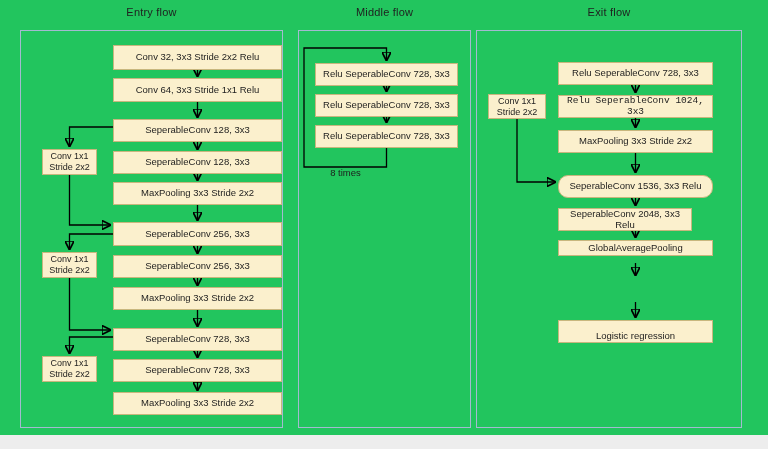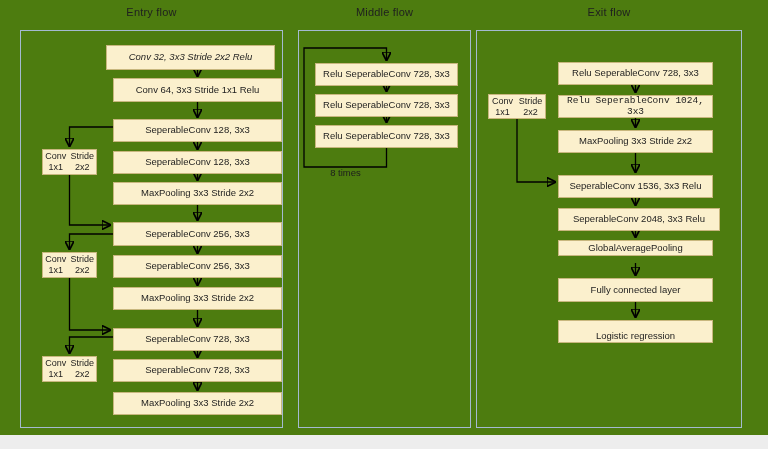--- a/index.html
+++ b/index.html
@@ -1,34 +1,34 @@
 <!DOCTYPE html>
 <html><head>
 <meta charset="utf-8">
 <style>
   html,body{margin:0;padding:0;background:#ffffff;}
   .canvas{
-    position:relative;width:768px;height:449px;background:#4d7c0f;
+    position:relative;width:768px;height:449px;background:#22c55e;
     font-family:"Liberation Sans",sans-serif;overflow:hidden;
   }
   .hdr{
     position:absolute;top:6px;font-size:11px;color:#1f1f1f;
     text-align:center;letter-spacing:.2px;
   }
   .panel{
     position:absolute;top:30px;height:398px;
     border:1.5px solid #a4bad0;background:transparent;box-sizing:border-box;
   }
   .node{
     position:absolute;background:#fbf0cd;border:1px solid #c8b77e;
     display:flex;align-items:center;justify-content:center;
     font-size:9.5px;color:#1d1d1d;text-align:center;line-height:1.15;
     box-sizing:border-box;
   }
-  .side{font-size:9px;flex-direction:row;line-height:11px;}
+  .side{font-size:9px;flex-direction:column;line-height:11px;}
   .arrows{position:absolute;left:0;top:0;pointer-events:none;}
   .arrows path{fill:none;stroke:#000000;stroke-width:1.3;}
   .loop-label{position:absolute;left:318px;top:167px;width:55px;
     font-size:9.5px;color:#1d1d1d;text-align:center;}
   .bottom-strip{position:absolute;left:0;top:435px;width:768px;height:14px;background:#ededed;}
 </style>
 </head>
 <body>
 
 <div class="canvas">
@@ -73,21 +73,21 @@
     <path d="M635.5,118 V128" marker-end="url(#ah)"></path>
     <path d="M635.5,153 V173" marker-end="url(#ah)"></path>
     <path d="M635.5,198 V206" marker-end="url(#ah)"></path>
     <path d="M635.5,231 V238" marker-end="url(#ah)"></path>
     <path d="M635.5,263 V276" marker-end="url(#ah)"></path>
     <path d="M635.5,302 V318" marker-end="url(#ah)"></path>
 
     <path d="M517,119 V182 H556" marker-end="url(#ah)"></path>
   </svg>
 
-  <div class="node" style="left:106px;top:45px;width:169px;height:25px;font-style:italic;">
+  <div class="node" style="left:113px;top:45px;width:169px;height:25px;">
       <span>Conv 32, 3x3 Stride 2x2 Relu</span>
     </div>
   <div class="node" style="left:113px;top:78px;width:169px;height:24px;">
       <span>Conv 64, 3x3 Stride 1x1 Relu</span>
     </div>
   <div class="node" style="left:113px;top:119px;width:169px;height:23px;">
       <span>SeperableConv 128, 3x3</span>
     </div>
   <div class="node" style="left:113px;top:151px;width:169px;height:23px;">
       <span>SeperableConv 128, 3x3</span>
@@ -140,31 +140,28 @@
 
   <div class="node" style="left:558px;top:62px;width:155px;height:23px;">
       <span>Relu SeperableConv 728, 3x3</span>
     </div>
   <div class="node" style="left:558px;top:95px;width:155px;height:23px;font-family:Liberation Mono, monospace;">
       <span>Relu SeperableConv 1024, 3x3</span>
     </div>
   <div class="node" style="left:558px;top:130px;width:155px;height:23px;">
       <span>MaxPooling 3x3 Stride 2x2</span>
     </div>
-  <div class="node" style="left:558px;top:175px;width:155px;height:23px;">
+  <div class="node" style="left:558px;top:175px;width:155px;height:23px;border-radius:10px;">
       <span>SeperableConv 1536, 3x3 Relu</span>
     </div>
-  <div class="node" style="left:558px;top:208px;width:162px;height:23px;">
+  <div class="node" style="left:558px;top:208px;width:134px;height:23px;">
       <span>SeperableConv 2048, 3x3 Relu</span>
     </div>
   <div class="node" style="left:558px;top:240px;width:155px;height:16px;">
       <span>GlobalAveragePooling</span>
-    </div>
-  <div class="node" style="left:558px;top:278px;width:155px;height:24px;">
-      <span>Fully connected layer</span>
     </div>
   <div class="node" style="left:558px;top:320px;width:155px;height:23px;align-items:flex-end;">
       <span>Logistic regression</span>
     </div>
 
   <div class="node side" style="left:488px;top:94px;width:58px;height:25px;">
     <span>Conv 1x1</span>
     <span>Stride 2x2</span>
   </div>
 

